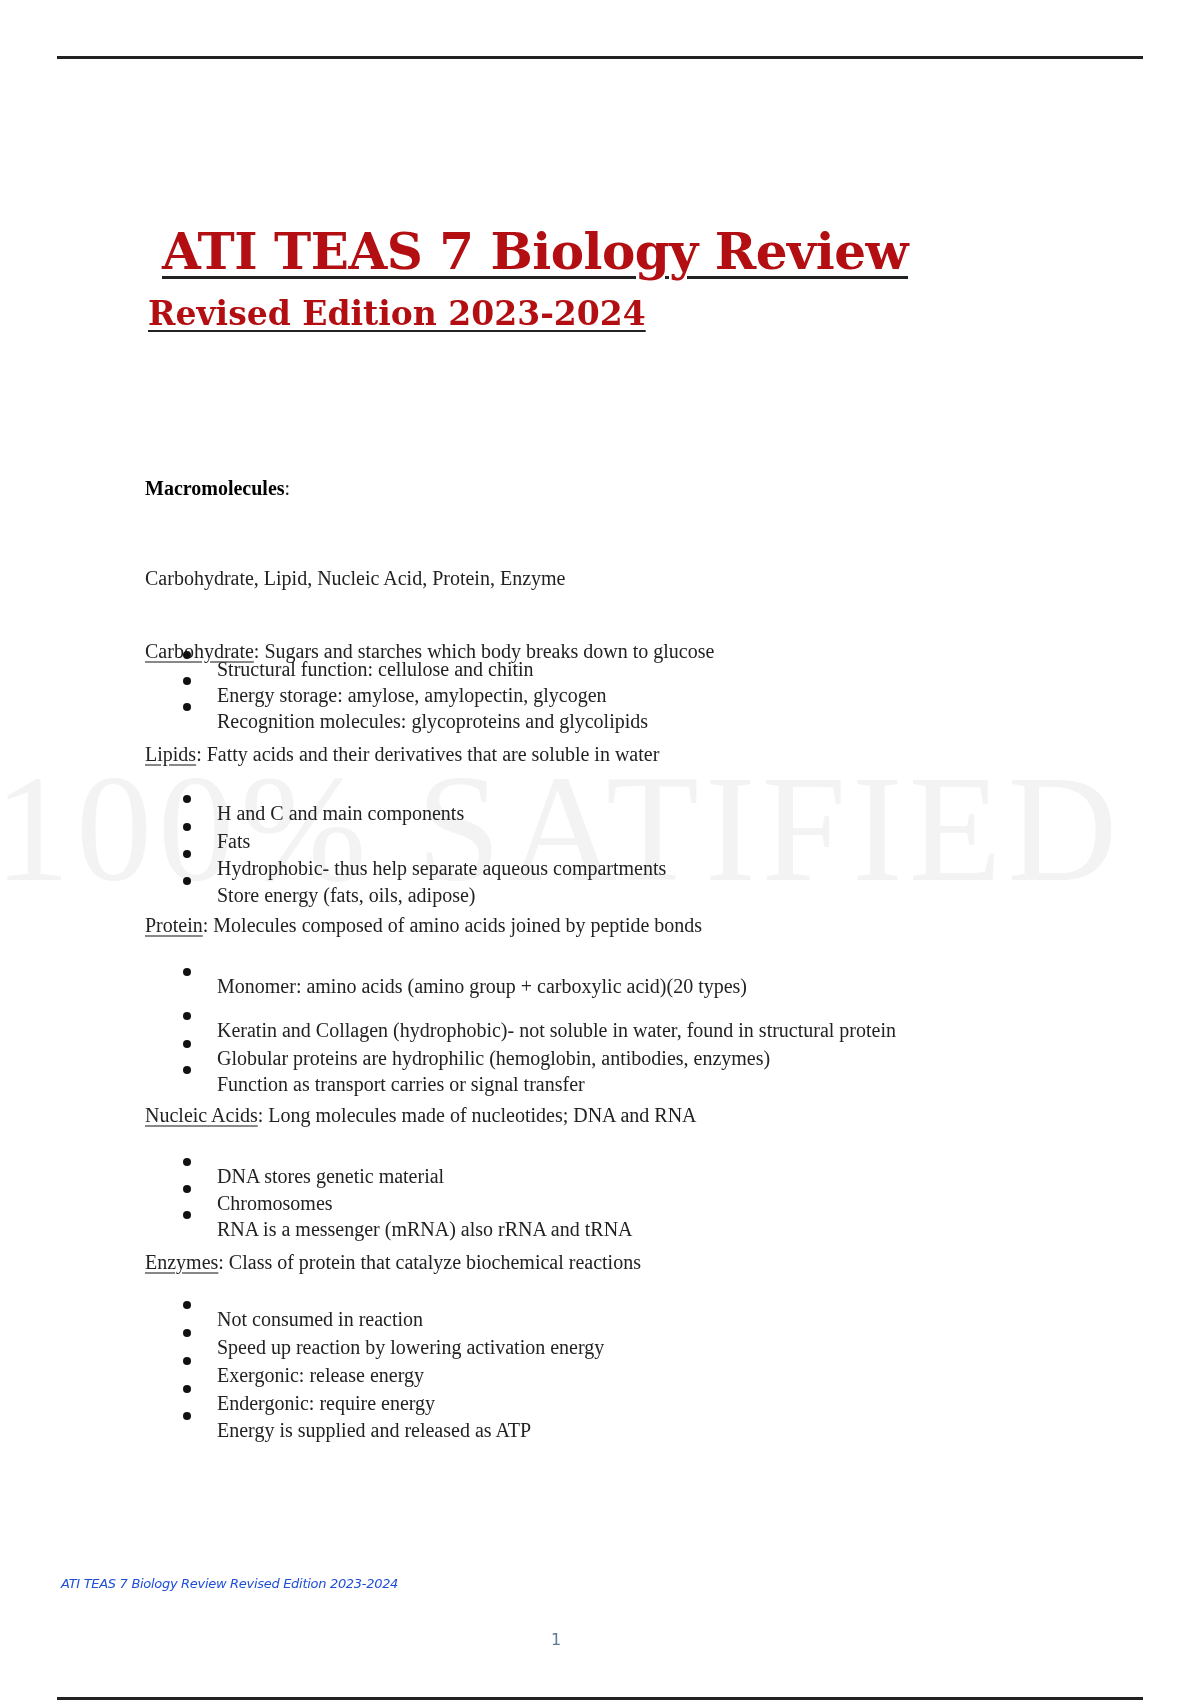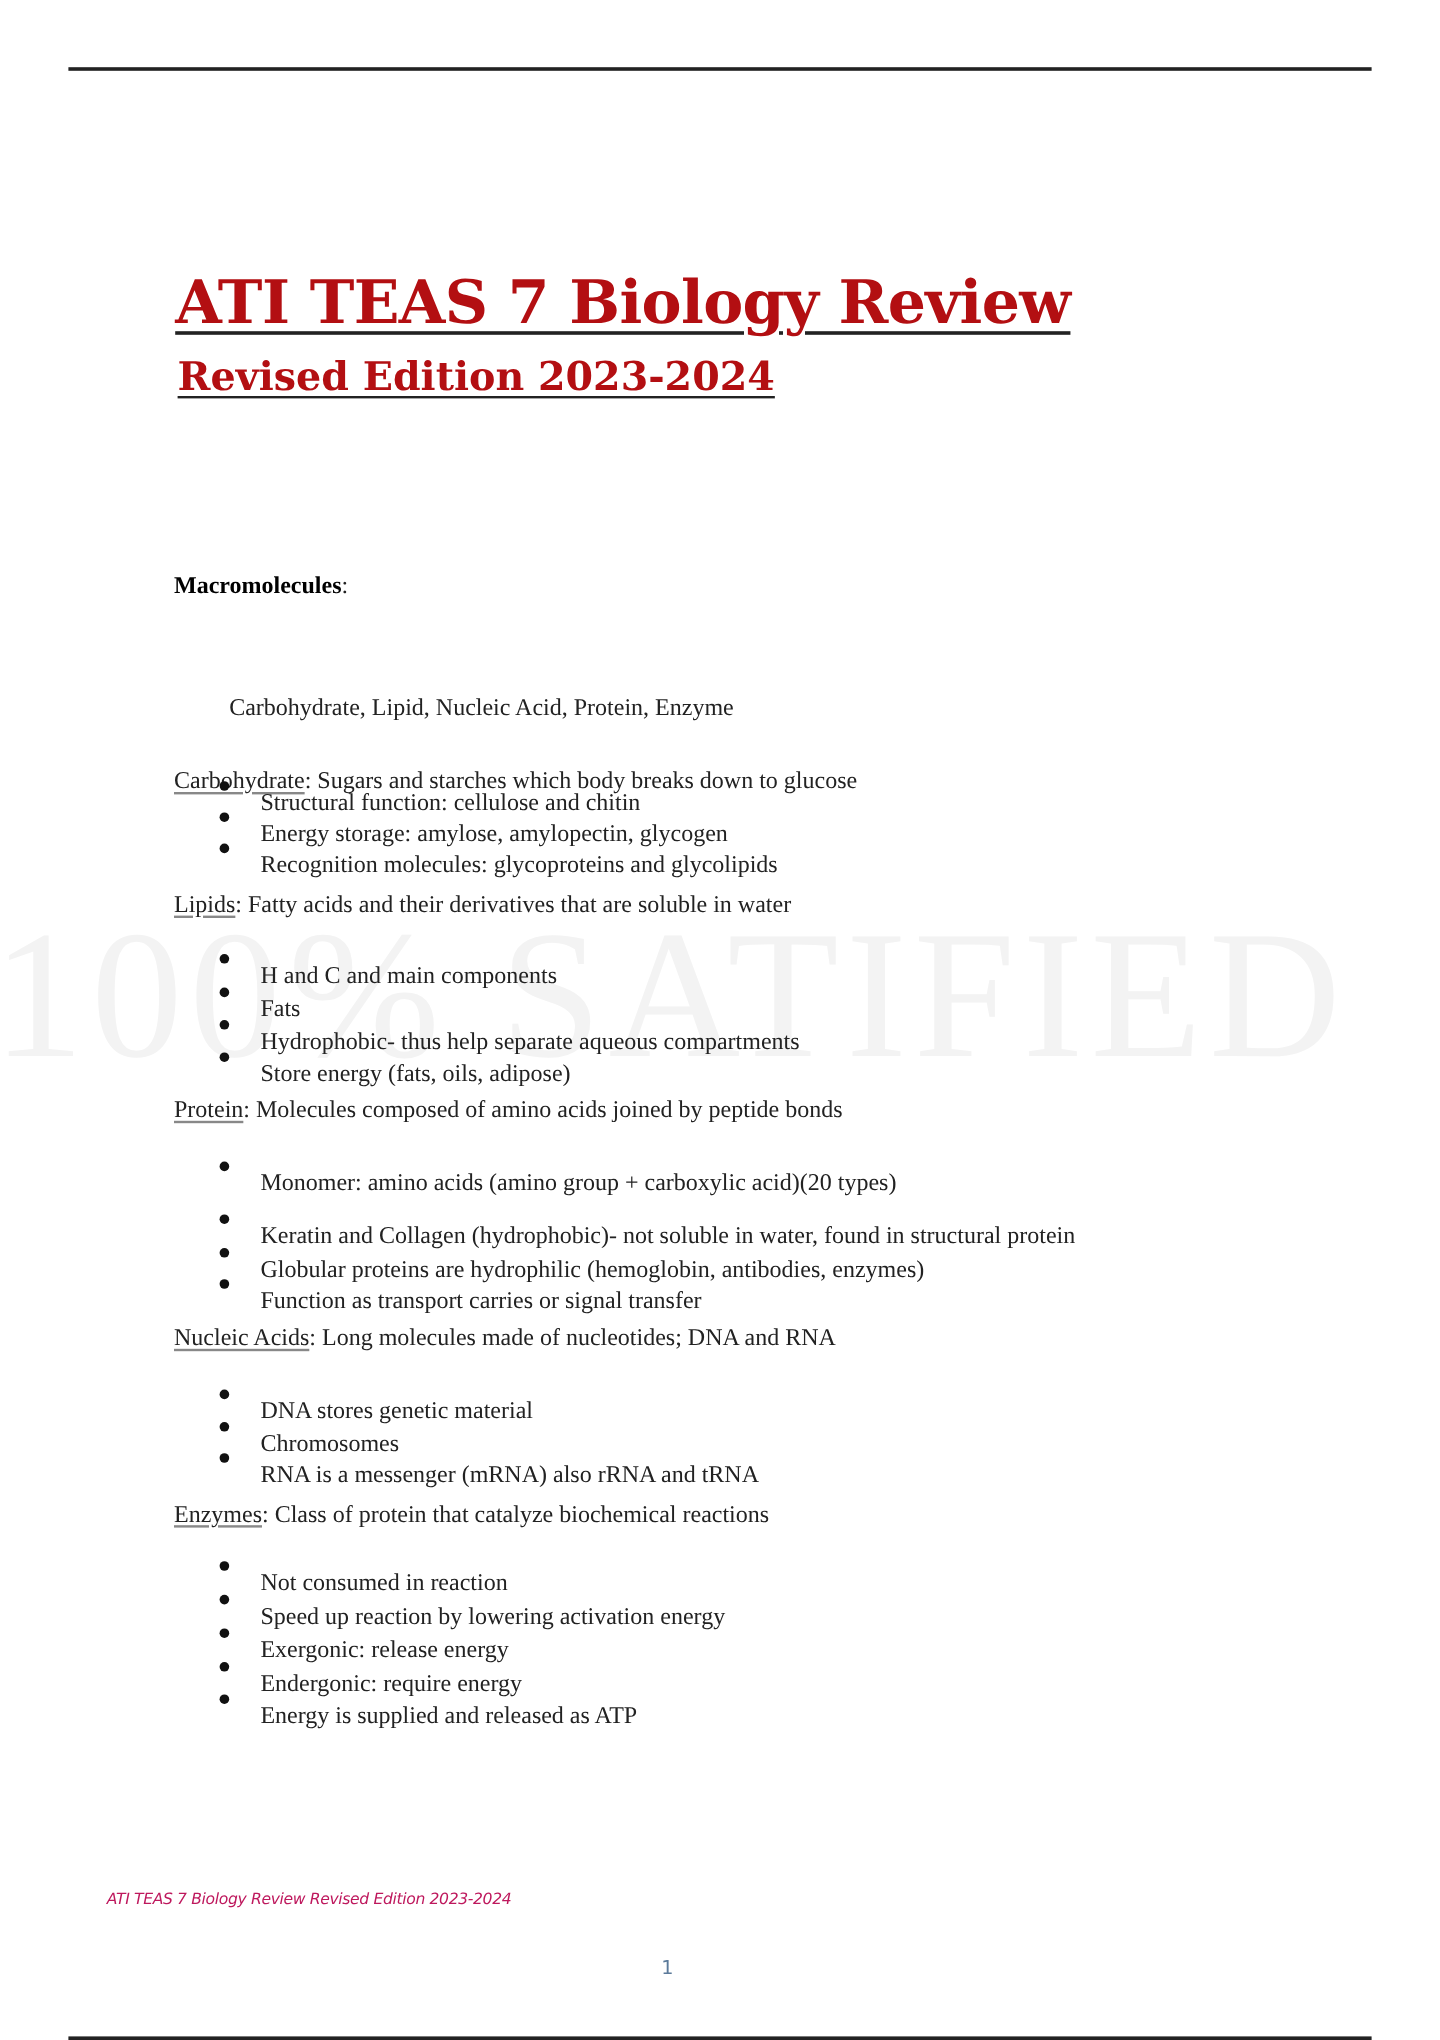--- a/index.html
+++ b/index.html
@@ -1,44 +1,44 @@
 <!DOCTYPE html>
 <html><head>
 <meta charset="utf-8">
 <style>
   html, body { margin: 0; padding: 0; background: #ffffff; }
   body { width: 1200px; height: 1700px; position: relative; overflow: hidden; font-family: "Liberation Serif", serif; color: #222; }
   .rule { position: absolute; left: 57px; width: 1086px; height: 3px; background: #222; }
   .rule.top { top: 56px; }
   .rule.bottom { top: 1697px; }
   .watermark { position: absolute; left: -6px; top: 742px; font-family: "Liberation Serif", serif; font-size: 152px; color: #f3f3f3; white-space: nowrap; letter-spacing: 6px; z-index: 0; }
-  .title { position: absolute; left: 146px; top: 222px; font-family: "DejaVu Serif", serif; font-weight: bold; font-size: 50px; color: #b30f12; text-decoration: underline; text-decoration-color: #222; text-decoration-thickness: 3px; text-underline-offset: 7px; white-space: nowrap; letter-spacing: -0.5px; z-index: 1; }
+  .title { position: absolute; left: 162px; top: 222px; font-family: "DejaVu Serif", serif; font-weight: bold; font-size: 50px; color: #b30f12; text-decoration: underline; text-decoration-color: #222; text-decoration-thickness: 3px; text-underline-offset: 7px; white-space: nowrap; letter-spacing: -0.5px; z-index: 1; }
   .subtitle { position: absolute; left: 148px; top: 294px; font-family: "DejaVu Serif", serif; font-weight: bold; font-size: 33px; color: #b30f12; text-decoration: underline; text-decoration-color: #222; text-decoration-thickness: 2px; text-underline-offset: 5px; white-space: nowrap; z-index: 1; }
   .line { position: absolute; left: 145px; font-size: 20px; white-space: nowrap; z-index: 1; line-height: 24px; }
   .bold { font-weight: bold; color: #000; }
   .u { text-decoration: underline; text-decoration-color: #888; text-underline-offset: 3px; }
   .bullet { position: absolute; left: 183px; font-size: 20px; line-height: 24px; z-index: 1; white-space: nowrap; }
   .bullet .dot { display: inline-block; width: 8px; height: 8px; border-radius: 50%; background: #111; position: absolute; left: 0; top: 8px; }
   .bullet .txt { position: absolute; left: 34px; top: 14px; white-space: nowrap; }
-  .footer { position: absolute; left: 61px; top: 1576px; font-family: "DejaVu Sans", sans-serif; font-style: italic; font-size: 13px; color: #be185d; z-index: 1; white-space: nowrap; letter-spacing: -0.3px; margin-left: 28px; }
+  .footer { position: absolute; left: 61px; top: 1576px; font-family: "DejaVu Sans", sans-serif; font-style: italic; font-size: 13px; color: #1d4ed8; z-index: 1; white-space: nowrap; letter-spacing: -0.3px; }
   .pagenum { position: absolute; left: 551px; top: 1630px; font-family: "DejaVu Sans", sans-serif; font-size: 16px; color: #5b7a9a; z-index: 1; }
 </style>
 </head>
 <body>
 
 <div class="rule top"></div>
 
 <div class="watermark">100% SATIFIED</div>
 
 <div class="title">ATI TEAS 7 Biology Review</div>
 <div class="subtitle">Revised Edition 2023-2024</div>
 
 <div class="line" style="top:476px;"><span class="bold">Macromolecules</span><span>:</span></div>
 
-<div class="line" style="top:578px;margin-left:46px;">Carbohydrate, Lipid, Nucleic Acid, Protein, Enzyme</div>
+<div class="line" style="top:566px;">Carbohydrate, Lipid, Nucleic Acid, Protein, Enzyme</div>
 
 <div class="line" style="top:597px;margin-top:42px;"><span class="u">Carbohydrate</span><span>: Sugars and starches which body breaks down to glucose</span></div>
 <div class="bullet" style="top:643px;">
     <span class="dot"></span>
     <span class="txt">Structural function: cellulose and chitin</span>
   </div>
 <div class="bullet" style="top:669px;">
     <span class="dot"></span>
     <span class="txt">Energy storage: amylose, amylopectin, glycogen</span>
   </div>

